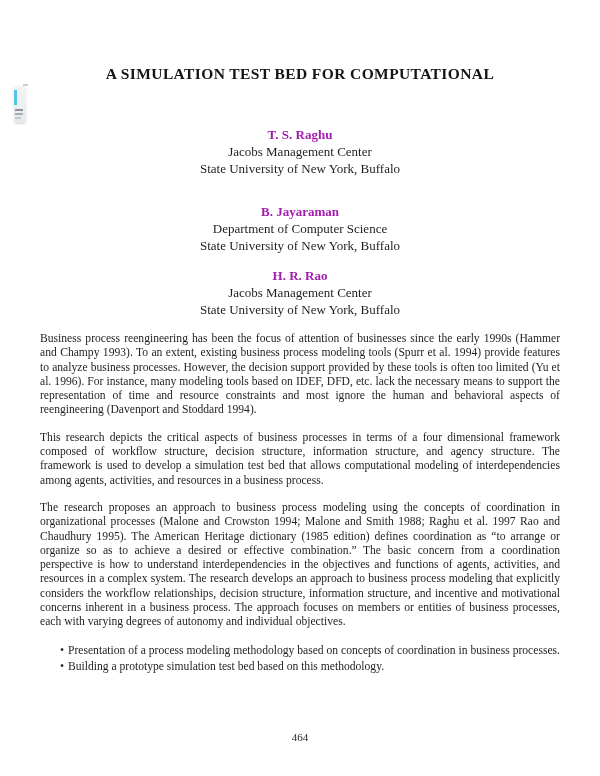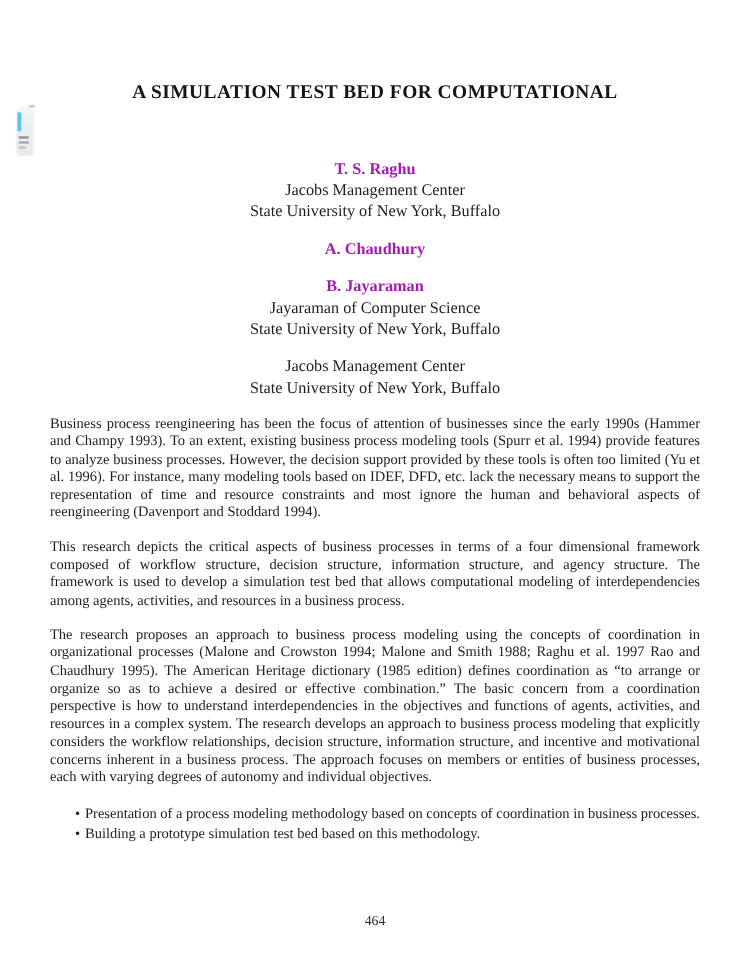--- a/index.html
+++ b/index.html
@@ -143,32 +143,32 @@
     <div class="authors">
 
       <div class="author-block">
         <div class="name">T. S. Raghu</div>
         <div class="affil">Jacobs Management Center</div>
         <div class="affil">State University of New York, Buffalo</div>
       </div>
       <div class="author-spacer"></div>
 
       <div class="author-block">
-        <div class="name">A. Chaudhury</div>
       </div>
       <div class="author-spacer"></div>
 
       <div class="author-block">
         <div class="name">B. Jayaraman</div>
-        <div class="affil">Jayaraman of Computer Science</div>
+        <div class="affil">Department of Computer Science</div>
         <div class="affil">State University of New York, Buffalo</div>
       </div>
       <div class="author-spacer"></div>
 
       <div class="author-block">
+        <div class="name">H. R. Rao</div>
         <div class="affil">Jacobs Management Center</div>
         <div class="affil">State University of New York, Buffalo</div>
       </div>
 
     </div>
 
     <div class="body-text">
       <p>Business process reengineering has been the focus of attention of businesses since the early 1990s (Hammer and Champy 1993). To an extent, existing business process modeling tools (Spurr et al. 1994) provide features to analyze business processes. However, the decision support provided by these tools is often too limited (Yu et al. 1996).  For instance, many modeling tools based on IDEF, DFD, etc. lack the necessary means to support the representation of time and resource constraints and most ignore the human and behavioral aspects of reengineering (Davenport and Stoddard 1994).</p>
       <p>This research depicts the critical aspects of business processes in terms of a four dimensional framework composed of workflow structure, decision structure, information structure, and agency structure. The framework is used to develop a simulation test bed that allows computational modeling of interdependencies among agents, activities, and resources in a business process.</p>
       <p>The research proposes an approach to business process modeling using the concepts of coordination in organizational processes (Malone and Crowston 1994; Malone and Smith 1988; Raghu et al. 1997 Rao and Chaudhury 1995). The American Heritage dictionary (1985 edition) defines coordination as “to arrange or organize so as to achieve a desired or effective combination.” The basic concern from a coordination perspective is how to understand interdependencies in the objectives and functions of agents, activities, and resources in a complex system. The research develops an approach to business process modeling that explicitly considers the workflow relationships, decision structure, information structure, and incentive and motivational concerns inherent in a business process. The approach focuses on members or entities of business processes, each with varying degrees of autonomy and individual objectives.</p>

